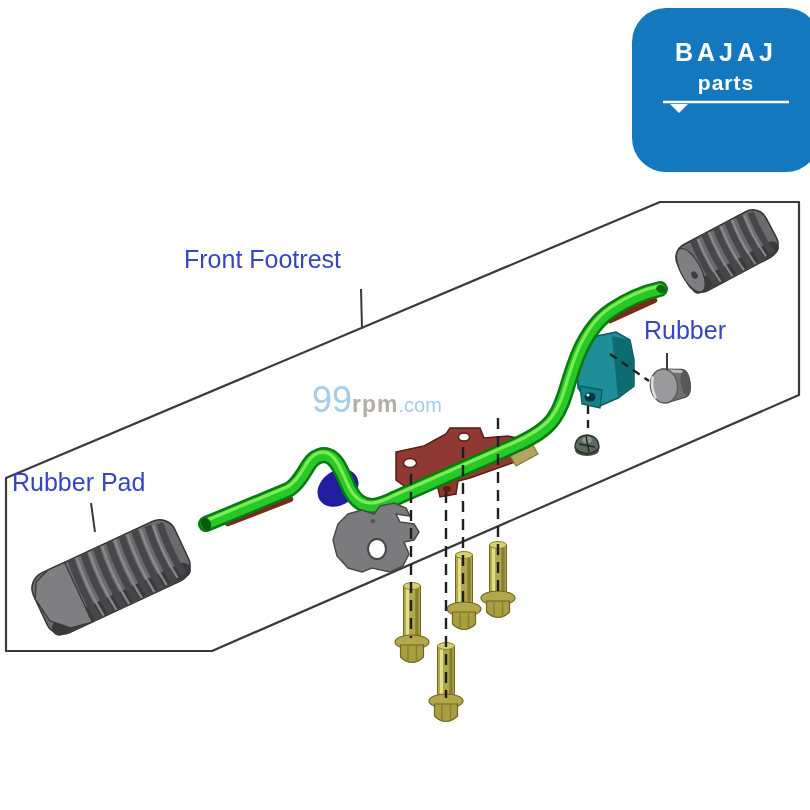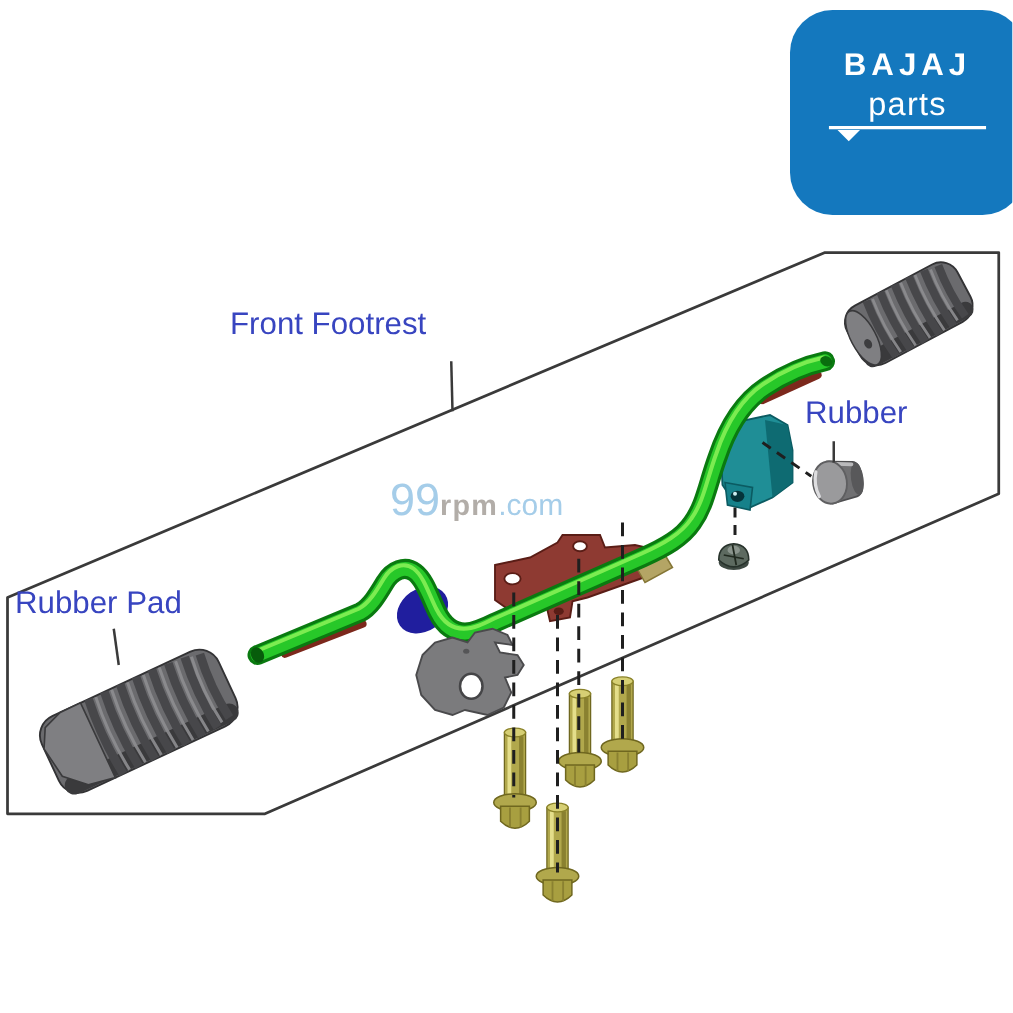--- a/index.html
+++ b/index.html
@@ -12,30 +12,30 @@
     letter-spacing:0px;white-space:nowrap;
   }
   .label-front{left:184px;top:245px;}
   .label-damper{left:644px;top:316px;}
   .label-rubber{left:12px;top:468px;}
   .watermark{
     position:absolute;left:312px;top:379px;white-space:nowrap;user-select:none;
   }
   .wm-num{font-size:36px;color:var(--watermark-blue);font-weight:400;margin-top:38px;}
   .wm-rpm{font-size:23px;color:var(--watermark-gray);font-weight:700;letter-spacing:1px;}
-  .wm-com{font-size:24px;color:var(--watermark-blue);font-weight:400;}
+  .wm-com{font-size:20px;color:var(--watermark-blue);font-weight:400;}
   .logo{
     position:absolute;left:632px;top:8px;width:188px;height:164px;
     background:var(--logo-blue);border-radius:34px;
     display:flex;flex-direction:column;align-items:center;justify-content:flex-start;
     padding-top:0;box-sizing:border-box;color:#fff;text-align:center;
   }
   .logo-brand{margin-top:30px;font-size:25px;font-weight:700;letter-spacing:4px;}
   .logo-genuine{margin-top:7px;font-size:21px;font-weight:400;letter-spacing:2.5px;}
-  .logo-parts{margin-top:1px;font-size:26px;font-weight:400;letter-spacing:1px;line-height:30px;}
+  .logo-parts{margin-top:1px;font-size:21px;font-weight:700;letter-spacing:1px;line-height:30px;}
   .logo-underline{margin-top:2px;display:block;}
   svg.diagram{position:absolute;left:0;top:0;}
 </style>
 </head>
 <body>
 
 <div class="stage">
 
   <div class="watermark">
     <span class="wm-num">99</span><span class="wm-rpm">rpm</span><span class="wm-com">.com</span>

